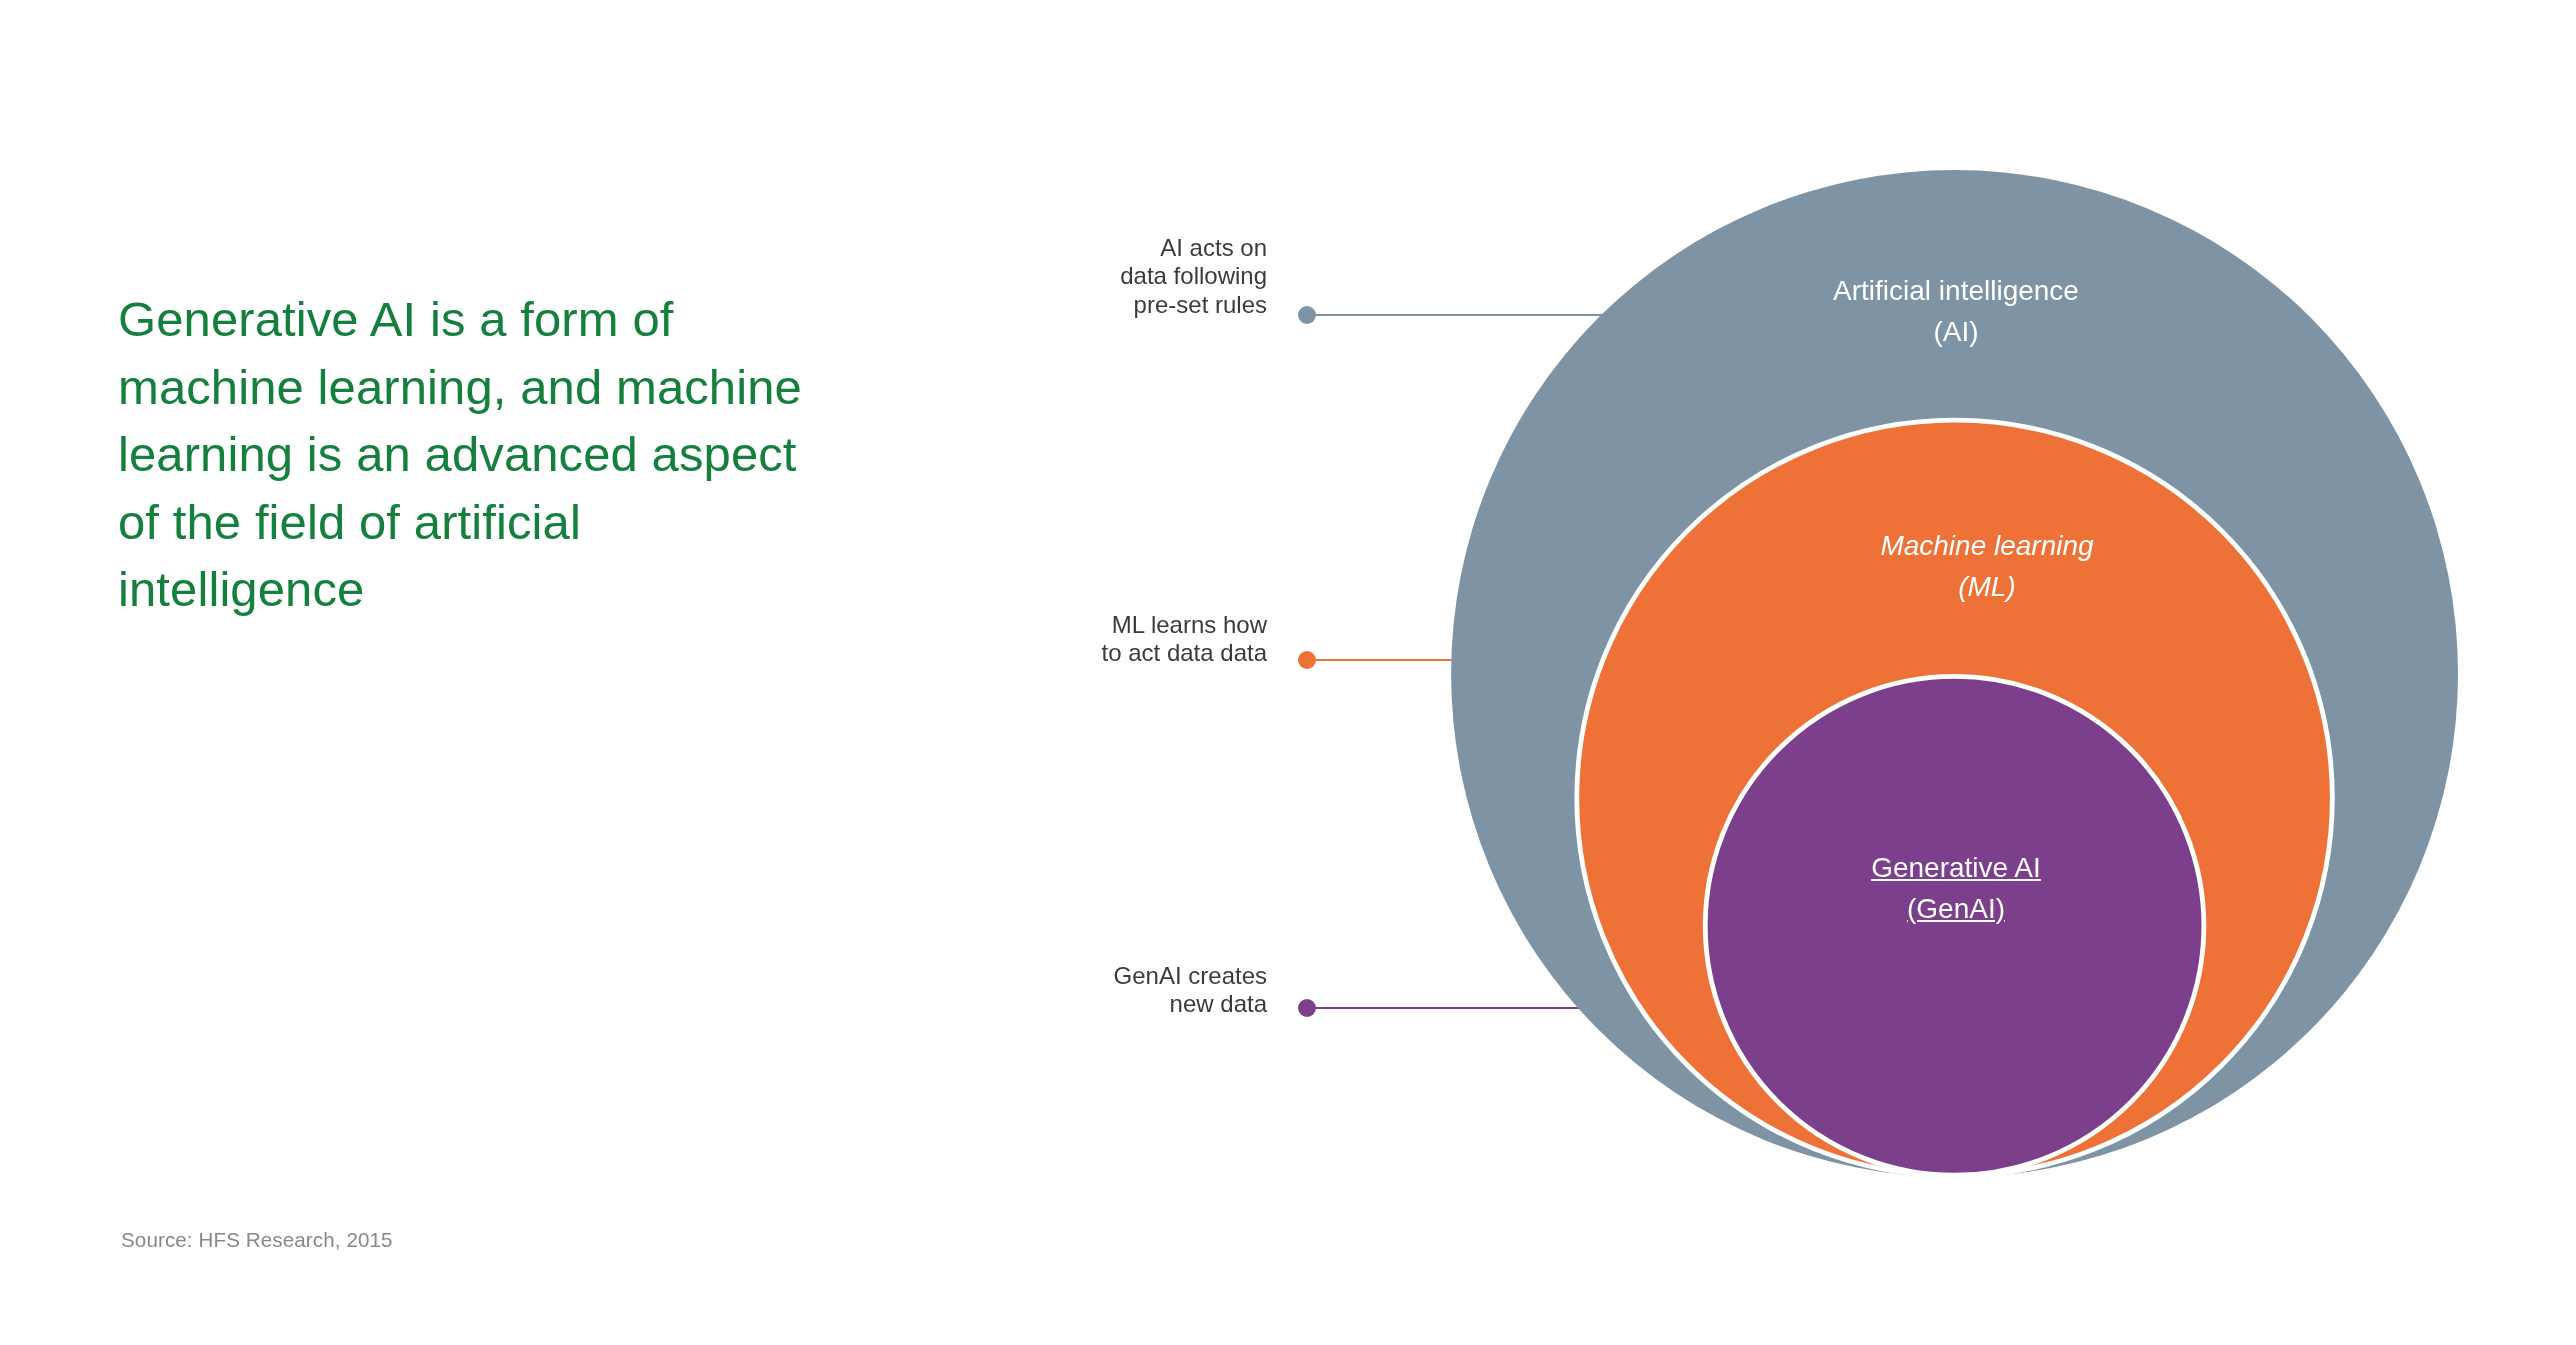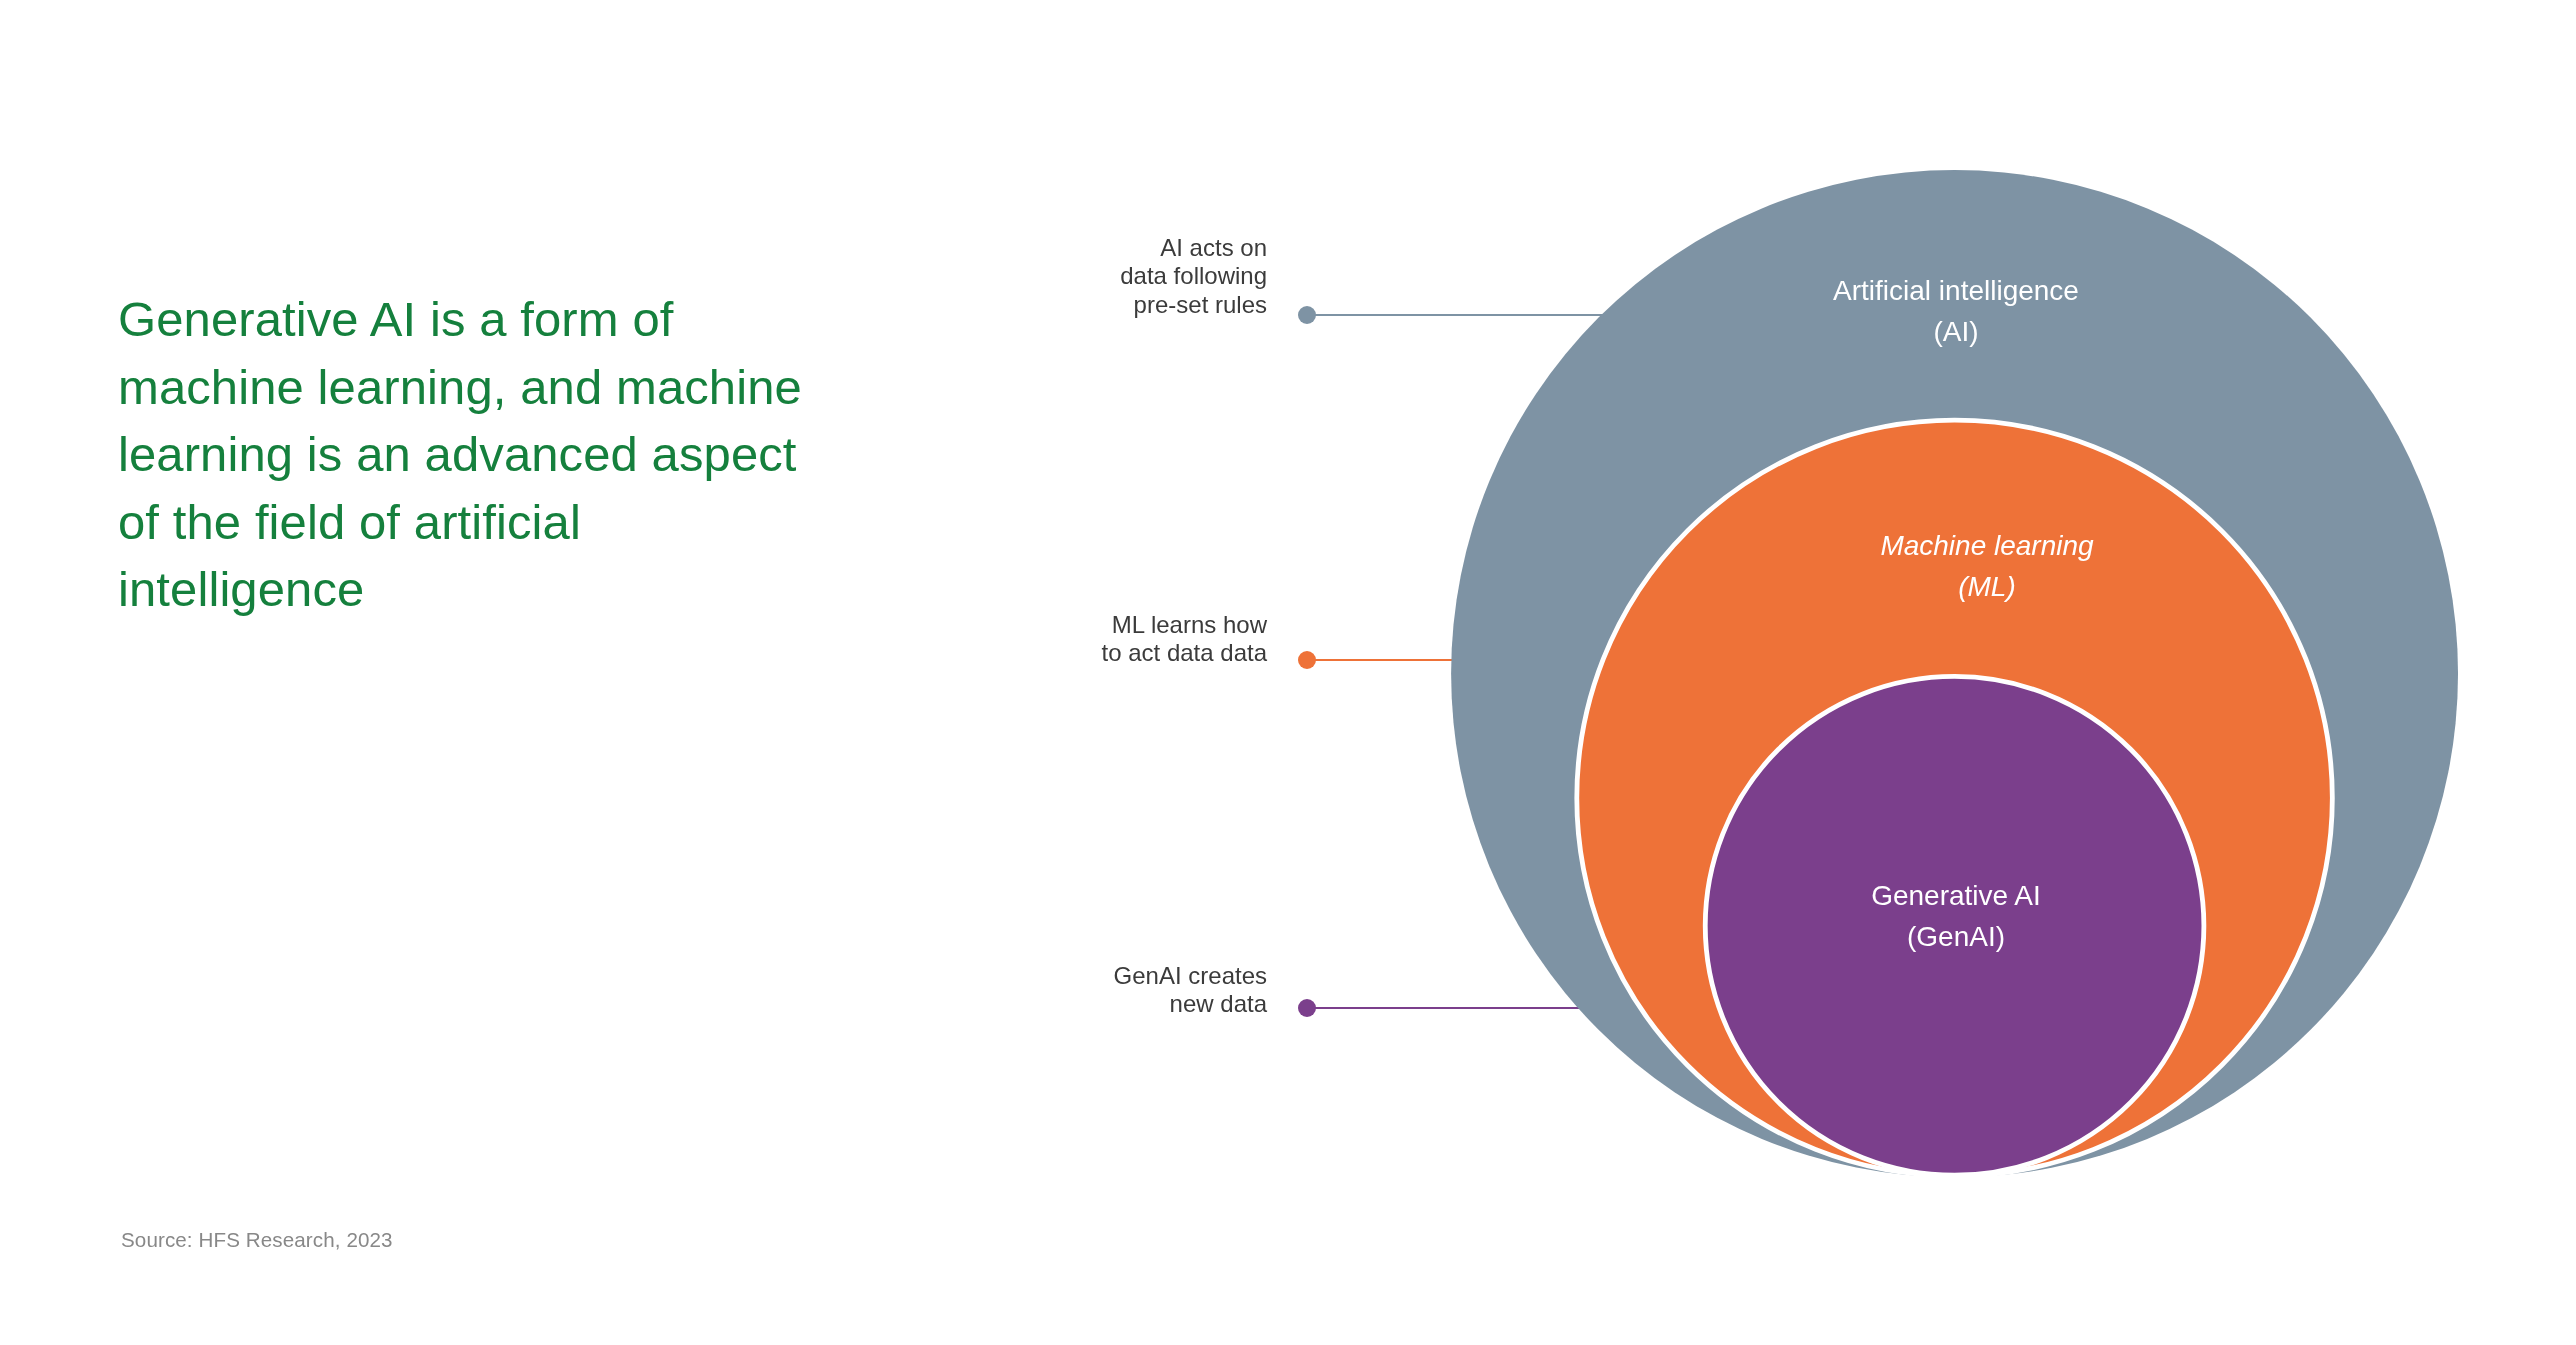--- a/index.html
+++ b/index.html
@@ -94,30 +94,30 @@
     text-align: center;
     color: #ffffff;
     font-size: 28px;
     line-height: 1.45;
     font-weight: 400;
     white-space: pre-line;
     width: 618px;
   }
   .label-ai  { left: 1647px; top: 271px;  }
   .label-ml  { left: 1678px; top: 526px; font-style: italic;  }
-  .label-gen { left: 1647px; top: 876px; }
+  .label-gen { left: 1647px; top: 848px; text-decoration: underline; }
 </style>
 </head>
 <body>
 
 <div class="stage">
 
   <div class="headline">Generative AI is a form of machine learning, and machine learning is an advanced aspect of the field of artificial intelligence</div>
 
-  <div class="source">Source: HFS Research, 2023</div>
+  <div class="source">Source: HFS Research, 2015</div>
 
   <div class="callout callout-ai">AI acts on
 data following
 pre-set rules</div>
   <div class="callout callout-ml">ML learns how
 to act data data</div>
   <div class="callout callout-gen">GenAI creates
 new data</div>
 
   <div class="leader leader-ai">

